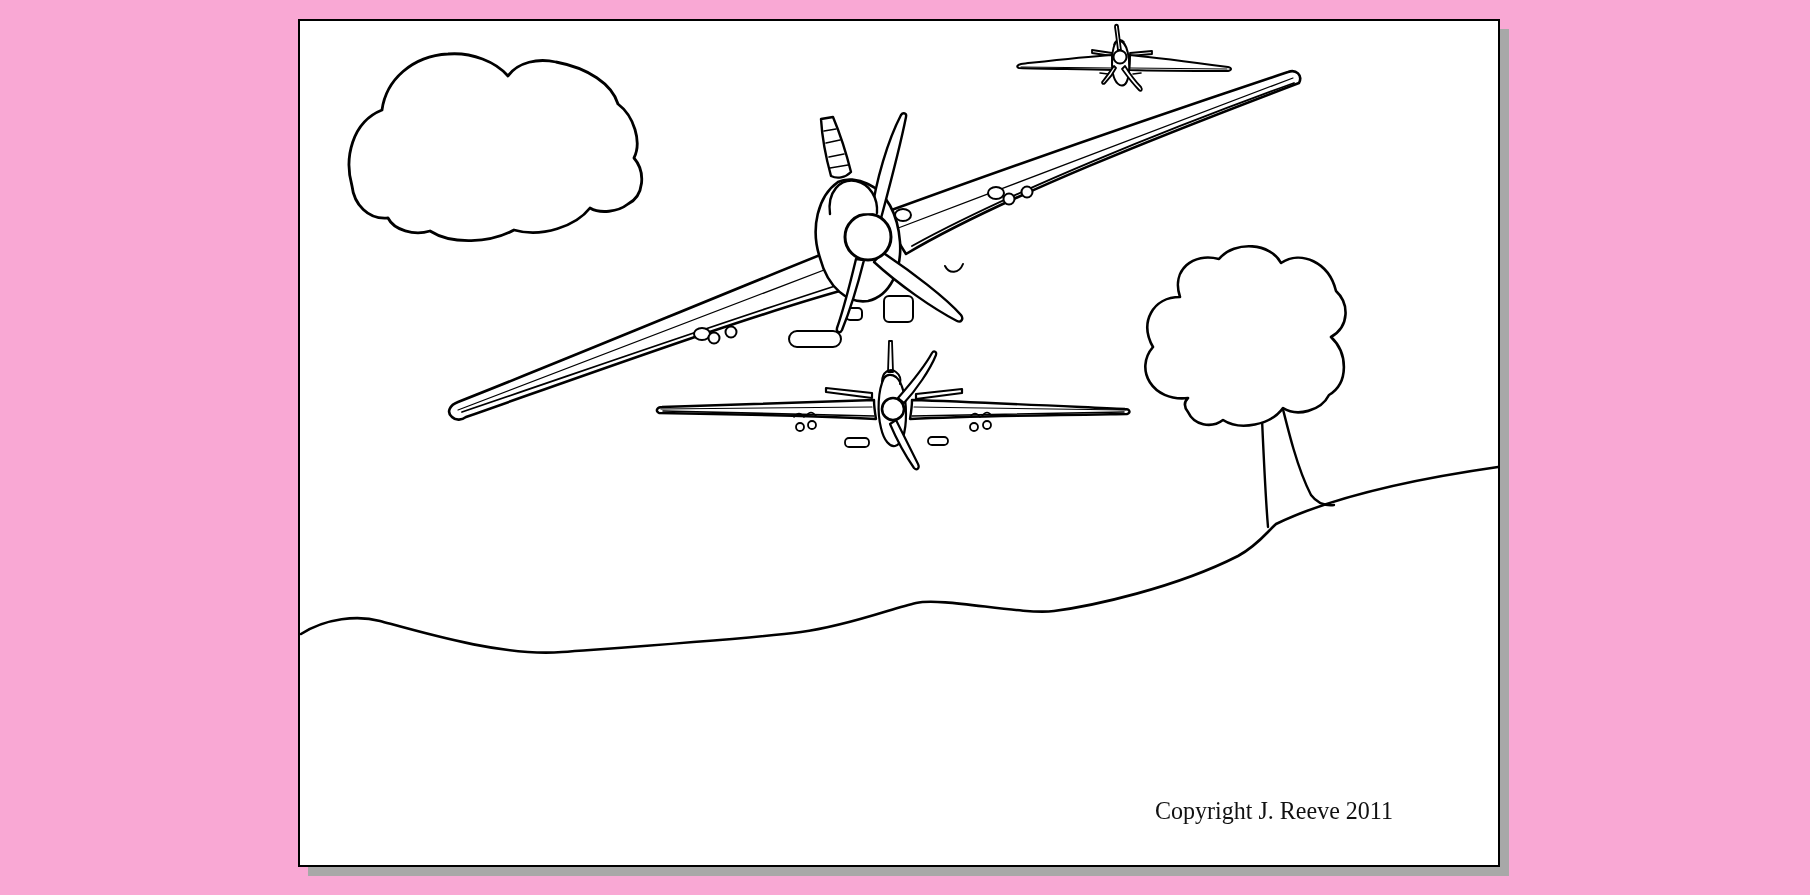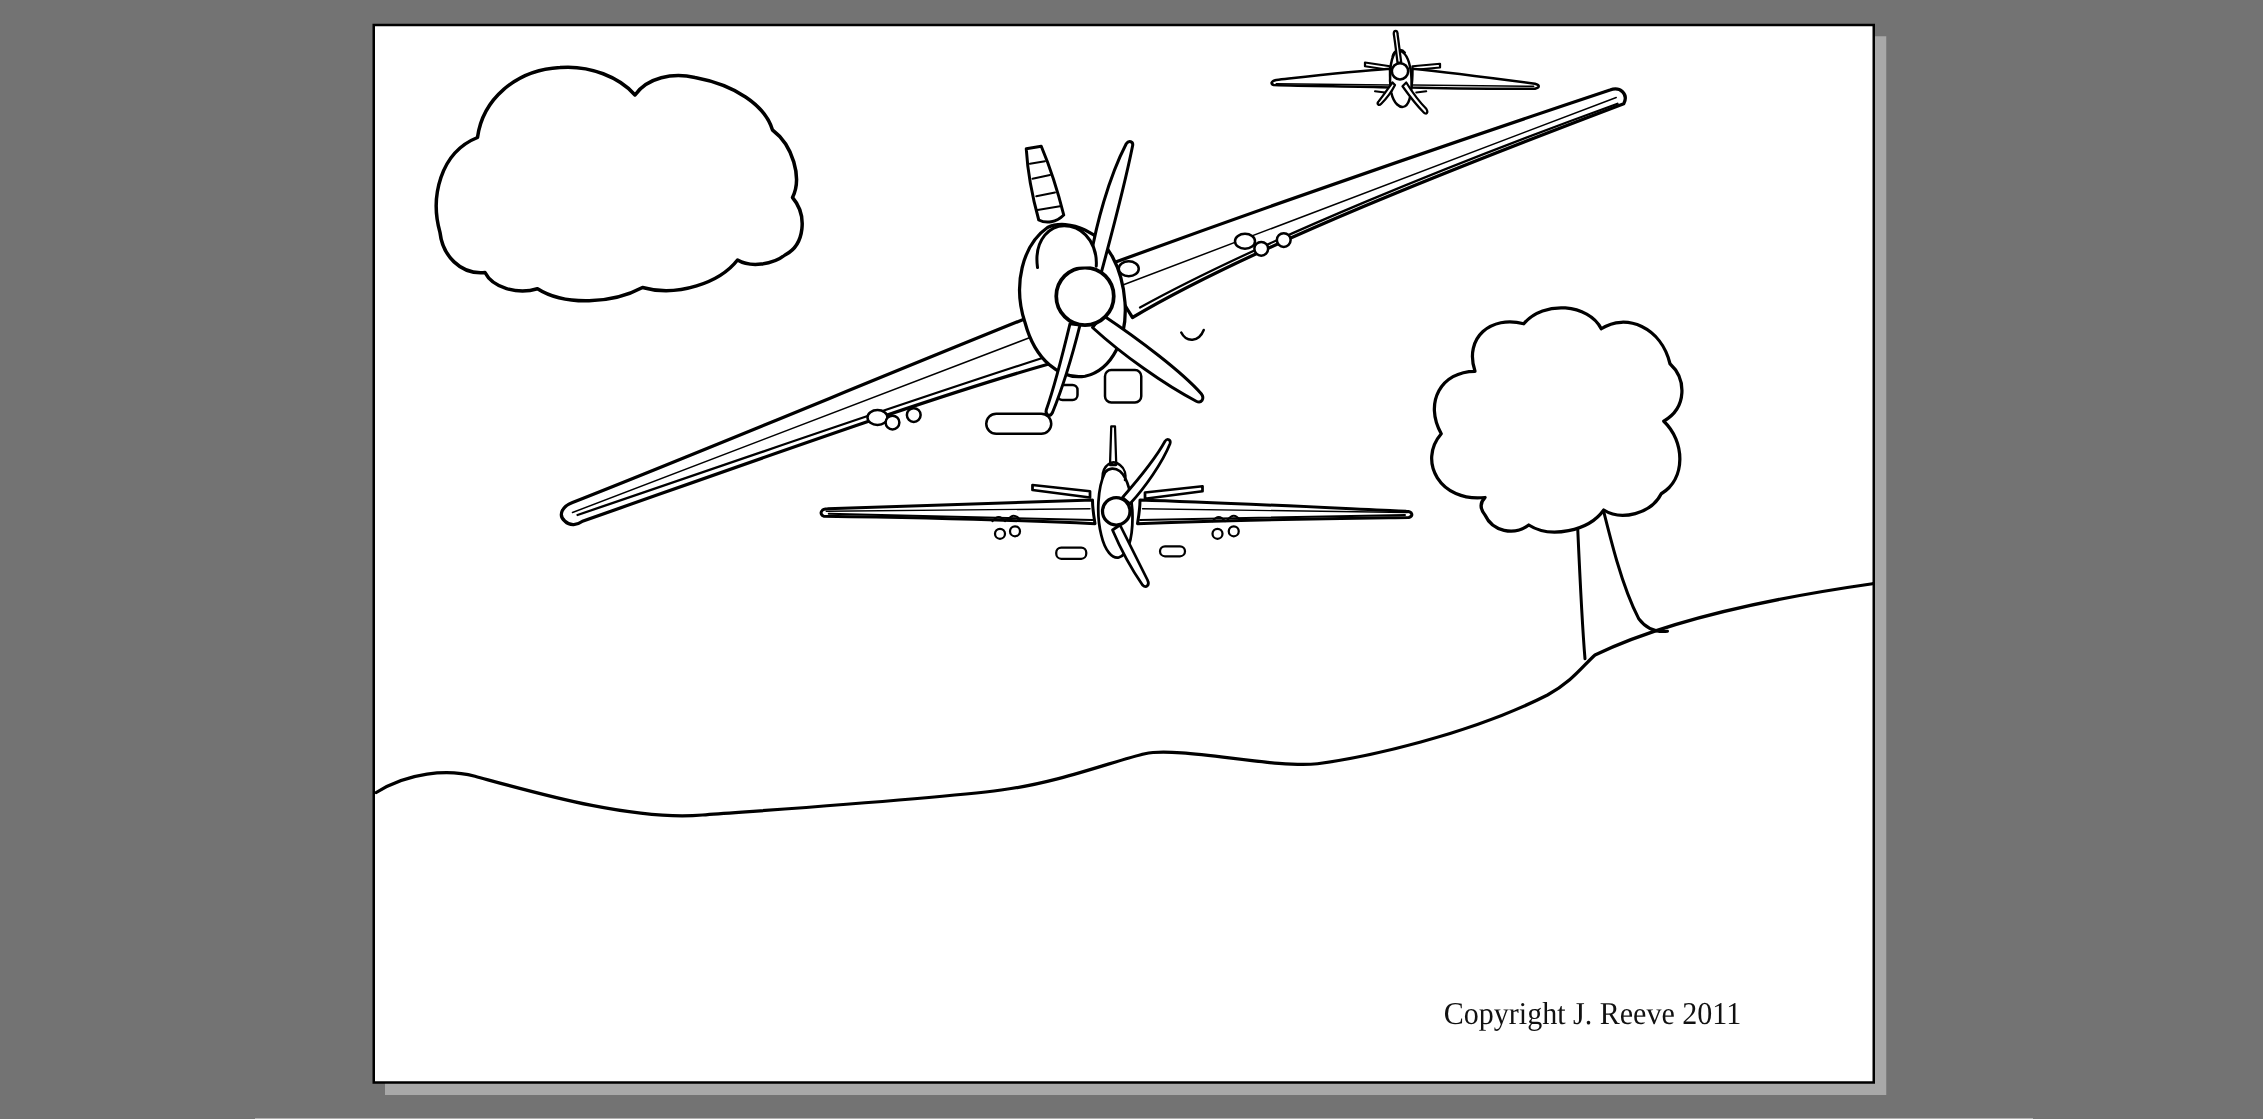--- a/index.html
+++ b/index.html
@@ -1,16 +1,16 @@
 <!DOCTYPE html>
 <html><head>
 <meta charset="utf-8">
 <style>
   html,body{margin:0;padding:0;background:#ffffff;}
-  .stage{position:relative;width:1810px;height:895px;background:#737373;overflow:hidden;
+  .stage{position:relative;width:1810px;height:895px;background:#f9a8d4;overflow:hidden;
          font-family:"Liberation Serif","DejaVu Serif",serif;}
   .stage svg{position:absolute;left:0;top:0;display:block;}
   .copyright{font-family:"Liberation Serif","DejaVu Serif",serif;fill:#111111;}
 </style>
 </head>
 <body>
 
 <div class="stage">
 <svg width="1810" height="895" viewBox="0 0 1810 895">
 

